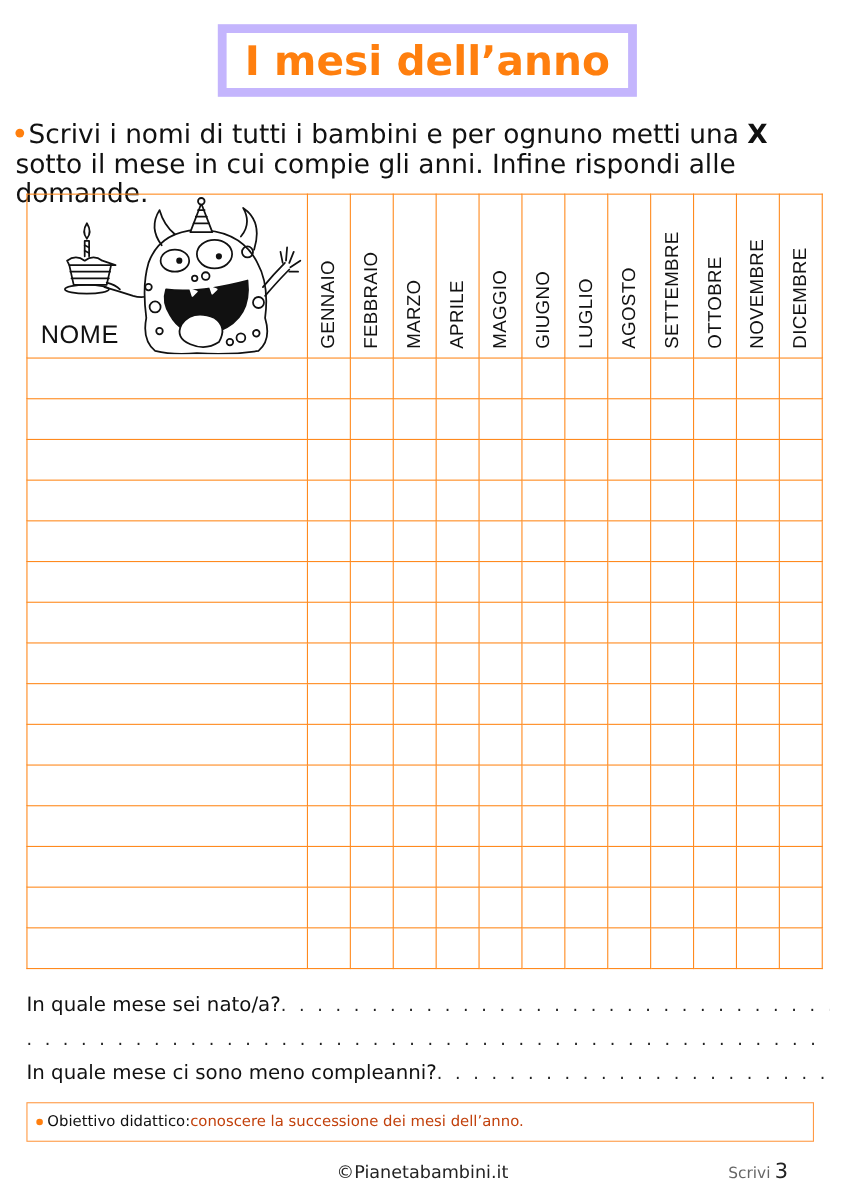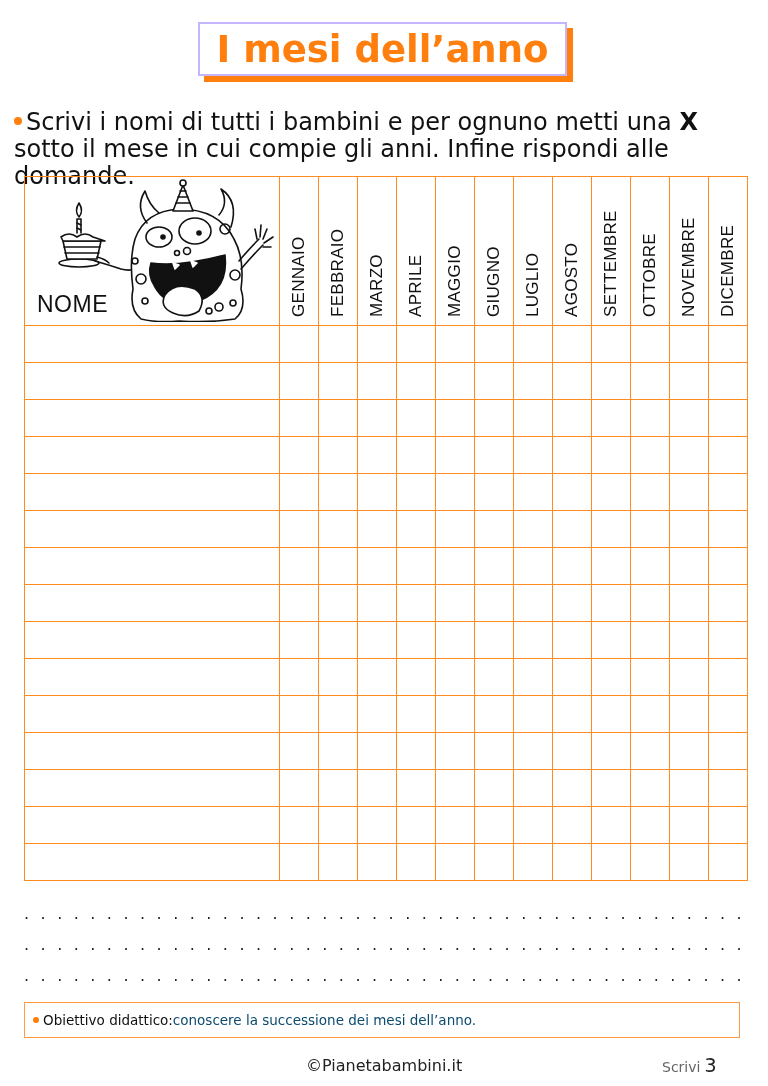--- a/index.html
+++ b/index.html
@@ -2,21 +2,21 @@
 <html><head>
 <meta charset="utf-8">
 <style>
   html, body { margin: 0; padding: 0; background: #ffffff; }
   body { width: 768px; height: 1086px; position: relative; overflow: hidden;
          font-family: "DejaVu Sans", "Liberation Sans", sans-serif; color: #111; }
 
   .title-wrap { position: absolute; left: 198px; top: 22px; width: 369px; height: 54px; }
   .title-shadow { position: absolute; left: 6px; top: 6px; width: 369px; height: 54px; background: #ff7f0e; }
   .title-box { position: absolute; left: 0; top: 0; width: 365px; height: 50px; background: #fff;
-               border: 2px solid #c4b5fd; display: flex; align-items: center; justify-content: center; }
+               border: 8px solid #c4b5fd; display: flex; align-items: center; justify-content: center; }
   .title-text { color: #ff7f0e; font-weight: bold; font-size: 37px; letter-spacing: 0px; line-height: 1;
                 font-family: "DejaVu Sans", sans-serif; }
 
   .instructions { position: absolute; left: 14px; top: 109px; width: 740px; font-size: 24px; line-height: 27px; }
   .bullet { display: inline-block; width: 8px; height: 8px; border-radius: 50%; background: #ff7f0e;
             vertical-align: middle; margin-right: 4px; position: relative; top: -2px; }
   .instructions b { font-weight: bold; }
 
   .grid { position: absolute; left: 24px; top: 176px; border-collapse: collapse; table-layout: fixed; }
   .grid td, .grid th { border: 1.5px solid #ff8a1f; padding: 0; }
@@ -33,21 +33,21 @@
 
   .questions { position: absolute; left: 24px; top: 898px; width: 730px; font-size: 18px; line-height: 31px; }
   .q-row { display: flex; white-space: nowrap; overflow: hidden; }
   .q-text { flex: none; }
   .q-dots { flex: 1; overflow: hidden; white-space: nowrap; letter-spacing: 3.2px; color: #222; font-size: 16px; }
 
   .objective { position: absolute; left: 24px; top: 1002px; width: 716px; height: 36px; border: 1.5px solid #ff9a45;
                display: flex; align-items: center; padding-left: 8px; box-sizing: border-box; font-size: 13.5px; }
   .objective .bullet { width: 6px; height: 6px; top: 0; margin-right: 4px; }
   .obj-label { color: #111; margin-right: 0; }
-  .obj-text { color: #0c4a6e; }
+  .obj-text { color: #c2410c; }
 
   .footer-copy { position: absolute; left: 306px; top: 1056px; font-size: 16px; color: #222; }
   .footer-page { position: absolute; left: 662px; top: 1054px; font-size: 14px; color: #666; }
   .footer-page .num { font-size: 19px; color: #222; margin-left: 4px; }
 </style>
 </head>
 <body>
 
 <div class="title-wrap">
   <div class="title-shadow"></div>
@@ -379,26 +379,28 @@
         <td></td>
         <td></td>
         <td></td>
         <td></td>
       </tr>
     </tbody>
 </table>
 
 <div class="questions">
   <div class="q-row">
+    <span class="q-text">In quale mese sei nato/a?</span>
     <span class="q-dots">. . . . . . . . . . . . . . . . . . . . . . . . . . . . . . . . . . . . . . . . . . . . . . . . . . . . . . . . . . . . . . . . . . . . . . .</span>
   </div>
   <div class="q-row">
     <span class="q-dots">. . . . . . . . . . . . . . . . . . . . . . . . . . . . . . . . . . . . . . . . . . . . . . . . . . . . . . . . . . . . . . . . . . . . . . .</span>
   </div>
   <div class="q-row">
+    <span class="q-text">In quale mese ci sono meno compleanni?</span>
     <span class="q-dots">. . . . . . . . . . . . . . . . . . . . . . . . . . . . . . . . . . . . . . . . . . . . . . . . . . . . . . . . . . . . . . . . . . . . . . .</span>
   </div>
 </div>
 
 <div class="objective">
   <span class="bullet"></span>
   <span class="obj-label">Obiettivo didattico:</span>
   <span class="obj-text">conoscere la successione dei mesi dell’anno.</span>
 </div>
 

